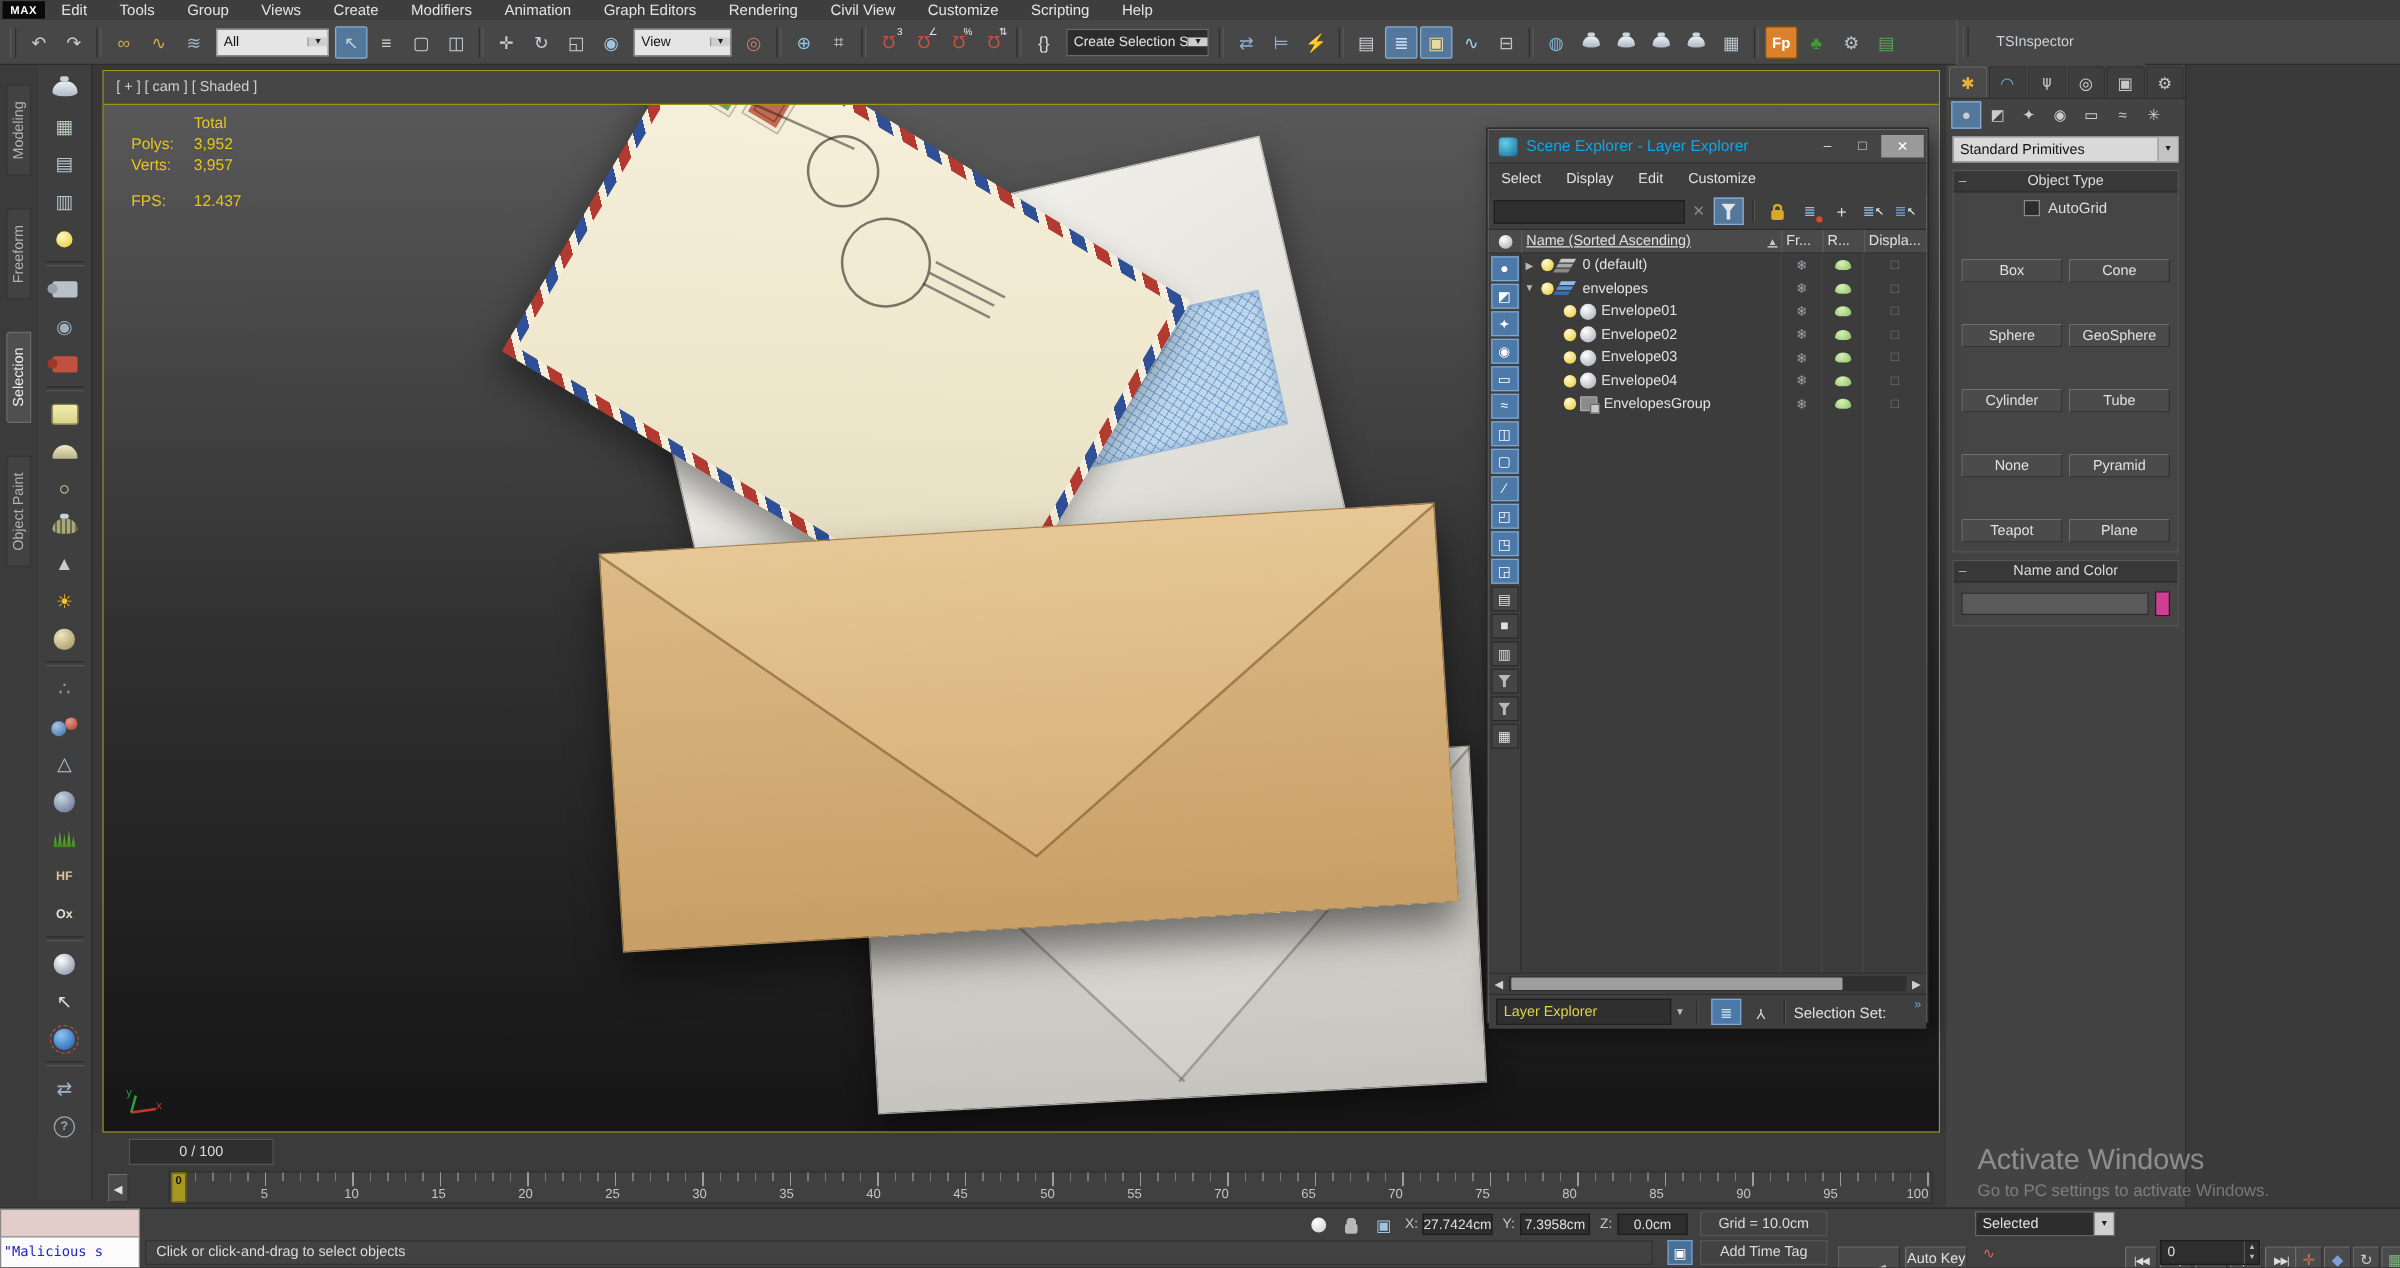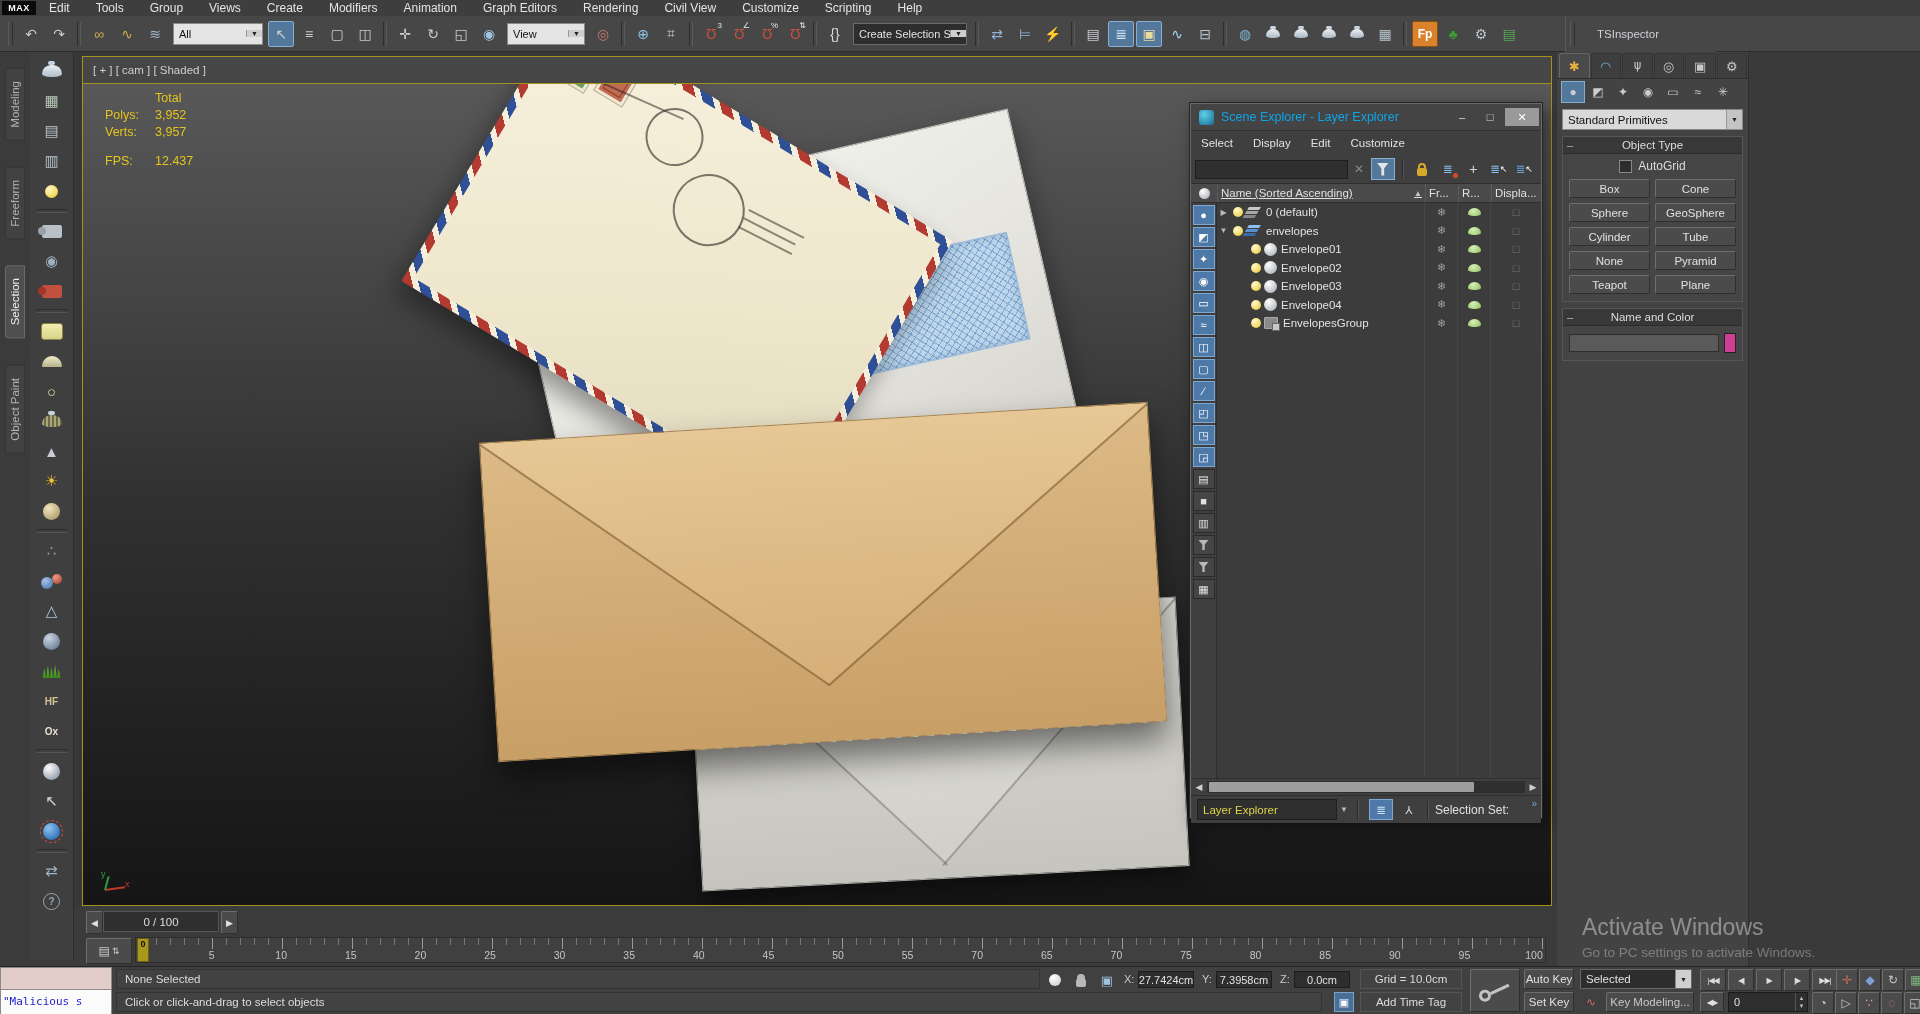--- a/index.html
+++ b/index.html
@@ -173,21 +173,21 @@
   .cp-dd .dd-label{flex:1;display:flex;align-items:center;padding:0 5px;}
   .cp-dd .dd-arrow{width:15px;background:#c4c4c4;border-left:1px solid #999;display:flex;align-items:center;justify-content:center;font-size:7px;color:#222;}
   .rollout{margin:6px 5px 0 5px;border:1px solid #565656;background:#454545;}
   .rollout-h{height:16px;background:#383838;border-bottom:1px solid #2c2c2c;display:flex;align-items:center;color:#dcdcdc;font-size:11.5px;position:relative;}
   .rollout-h .minus{position:absolute;left:4px;font-size:11px;color:#bbb;}
   .rollout-h .rtitle{flex:1;text-align:center;}
   .ot-body{padding:5px 6px 7px 6px;}
   .autogrid{display:flex;align-items:center;justify-content:center;margin-bottom:6px;color:#dcdcdc;}
   .cbx{width:11px;height:11px;background:#2d2d2d;border:1px solid #8a8a8a;margin-right:6px;}
   .ot-grid{display:grid;grid-template-columns:1fr 1fr;gap:5px 5px;}
-  .raised{background:#4b4b4b;border:1px solid;border-color:#6e6e6e #2f2f2f #2f2f2f #6e6e6e;border-radius:2px;color:#e0e0e0;}
+  .raised{background:#4b4b4b;border:1px solid;border-color:#6e6e6e #2f2f2f #2f2f2f #6e6e6e;border-radius:2px;color:#e0e0e0;margin-top:28px;}
   .ot-btn{height:17px;font-size:11.5px;display:flex;align-items:center;justify-content:center;}
   .nc-body{padding:7px 6px;display:flex;align-items:center;}
   .nc-input{flex:1;height:16px;background:#5a5a5a;border:1px solid #2d2d2d;color:#eee;font-size:11px;padding:0 3px;}
   .nc-swatch{width:18px;height:18px;border:1px solid #222;margin-left:5px;}
   .right-gap{position:absolute;left:1748px;top:52px;width:172px;height:914px;background:#3a3a3a;border-left:1px solid #2e2e2e;z-index:3;}
 
   
   .bottom-strip{position:absolute;left:0;top:906px;width:1920px;height:60px;background:#3b3b3b;z-index:2;}
   .tslider-back{position:absolute;left:86px;top:911px;width:15px;height:21px;font-size:9px;z-index:3;display:flex;align-items:center;justify-content:center;}
   .tslider{position:absolute;left:103px;top:911px;width:116px;height:21px;background:#2f2f2f;border:1px solid #555;color:#ddd;display:flex;align-items:center;justify-content:center;font-size:11.5px;z-index:3;box-sizing:border-box;}
@@ -905,21 +905,20 @@
       <span class="tick-label" style="left: 1119.6px;">80</span>
       <span class="tick-label" style="left: 1189.2px;">85</span>
       <span class="tick-label" style="left: 1258.8px;">90</span>
       <span class="tick-label" style="left: 1328.4px;">95</span>
       <span class="tick-label" style="left: 1398px;">100</span>
     </div>
 
   <div class="statusbar">
     <div class="sb listener-pink"></div>
     <div class="sb listener-white">"Malicious s</div>
-    <div class="sb sb-field" style="left:116px;top:2px;width:924px;height:20px;">None Selected</div>
     <div class="sb sb-field" style="left:116px;top:25px;width:1206px;height:20px;">Click or click-and-drag to select objects</div>
     <div class="sb sb-btn" style="left:1046px;top:4px;width:18px;height:18px;">
         <span class="sb-bulb"></span>
       </div>
     <div class="sb sb-btn" style="left:1072px;top:4px;width:18px;height:18px;">
         <span class="lock gray"></span>
       </div>
     <div class="sb sb-btn" style="left:1098px;top:4px;width:18px;height:18px;">
         <span class="sb-gizmo">▣</span>
       </div>

